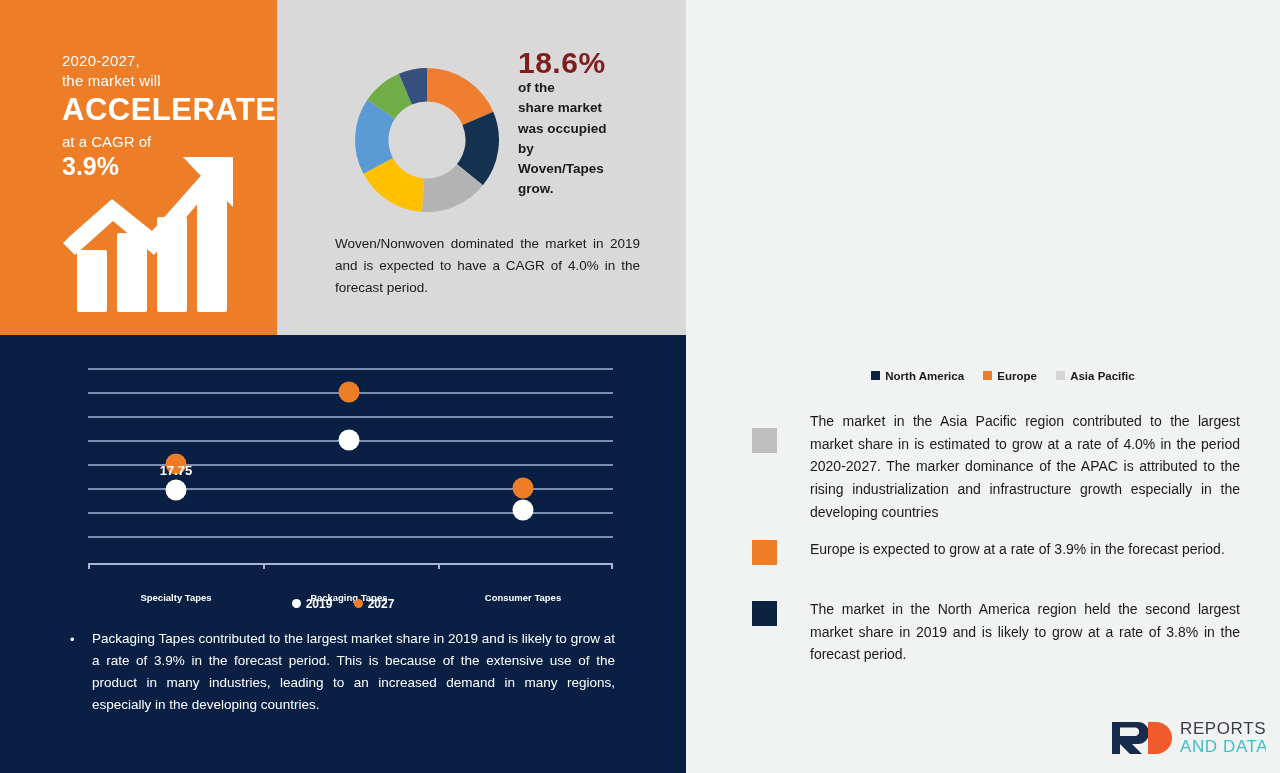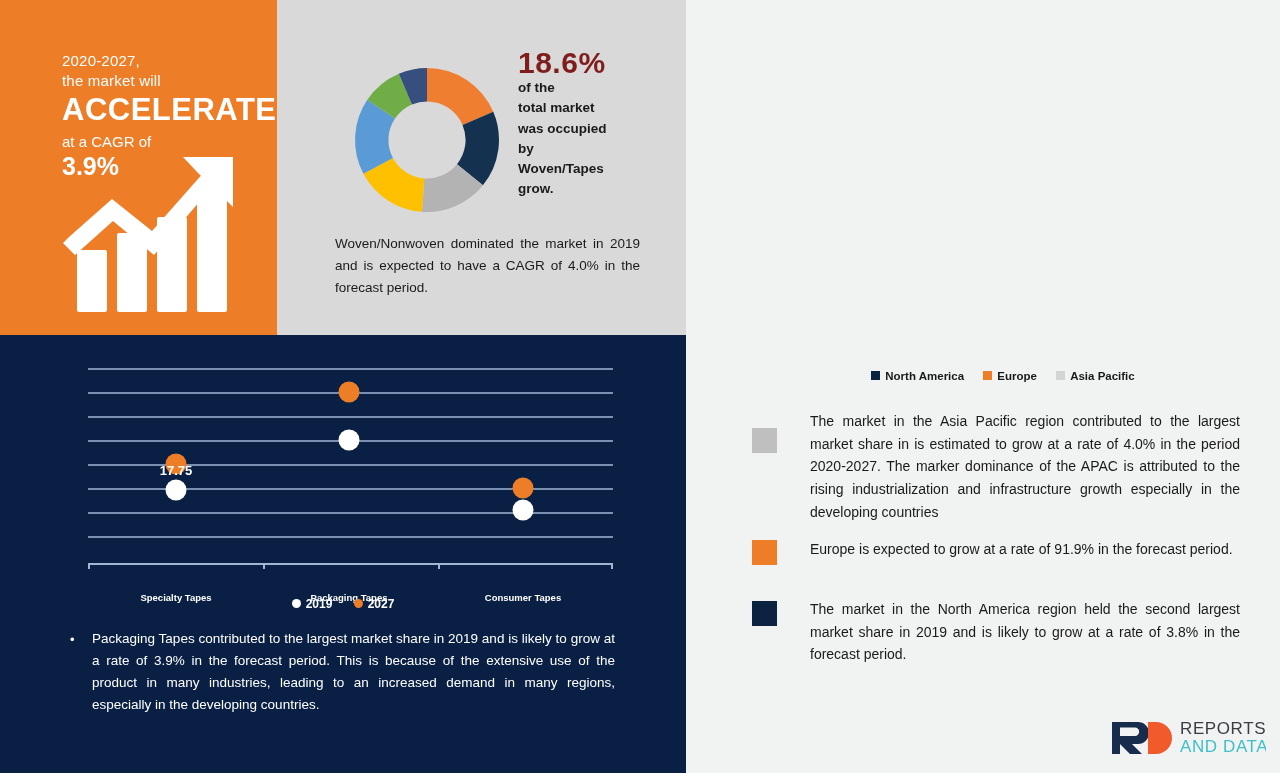--- a/index.html
+++ b/index.html
@@ -136,21 +136,21 @@
           <path d="M-59.70,-40.20 A72,72 0 0,1 -28.13,-66.28 L-15.08,-35.52 A38.6,38.6 0 0,0 -32.00,-21.55 Z" fill="#70AD47"></path>
 
           <path d="M-28.13,-66.28 A72,72 0 0,1 0,-72 L0,-38.6 A38.6,38.6 0 0,0 -15.08,-35.52 Z" fill="#364F7E"></path>
         </g>
       </svg>
     </div>
     <div class="pct-block">
       <div class="pct-big">18.6%</div>
       <div class="pct-sub">
         <div>of the</div>
-        <div>total market</div>
+        <div>share market</div>
         <div>was occupied</div>
         <div>by</div>
         <div>Woven/Tapes</div>
         <div>grow.</div>
       </div>
     </div>
     <div class="donut-note">Woven/Nonwoven dominated the market in 2019 and is expected to have a CAGR of 4.0% in the forecast period.</div>
   </div>
 
   <div class="panel-dots">
@@ -209,21 +209,21 @@
     <span class="lgd"><span class="lgd-sq" style="background:#D4D4D4"></span><span>Asia Pacific</span></span>
   </div>
 
   <div class="note-row" style="left:752px;top:410px;width:500px;">
     <div class="note-sq" style="top:18px;background:#BFBFBF"></div>
     <div class="note-txt">The market in the Asia Pacific region contributed to the largest market share in is estimated to grow at a rate of 4.0% in the period 2020-2027. The marker dominance of the APAC is attributed to the rising industrialization and infrastructure growth especially in the developing countries</div>
   </div>
 
   <div class="note-row" style="left:752px;top:538px;width:500px;">
     <div class="note-sq" style="top:2px;background:#EE7D28"></div>
-    <div class="note-txt">Europe is expected to grow at a rate of 91.9% in the forecast period.</div>
+    <div class="note-txt">Europe is expected to grow at a rate of 3.9% in the forecast period.</div>
   </div>
 
   <div class="note-row" style="left:752px;top:598px;width:500px;">
     <div class="note-sq" style="top:3px;background:#0B2341"></div>
     <div class="note-txt">The market in the North America region held the second largest market share in 2019 and is likely to grow at a rate of 3.8% in the forecast period.</div>
   </div>
 
   <div class="logo">
     <svg viewBox="0 0 158 42" width="158" height="42">
       <g>

